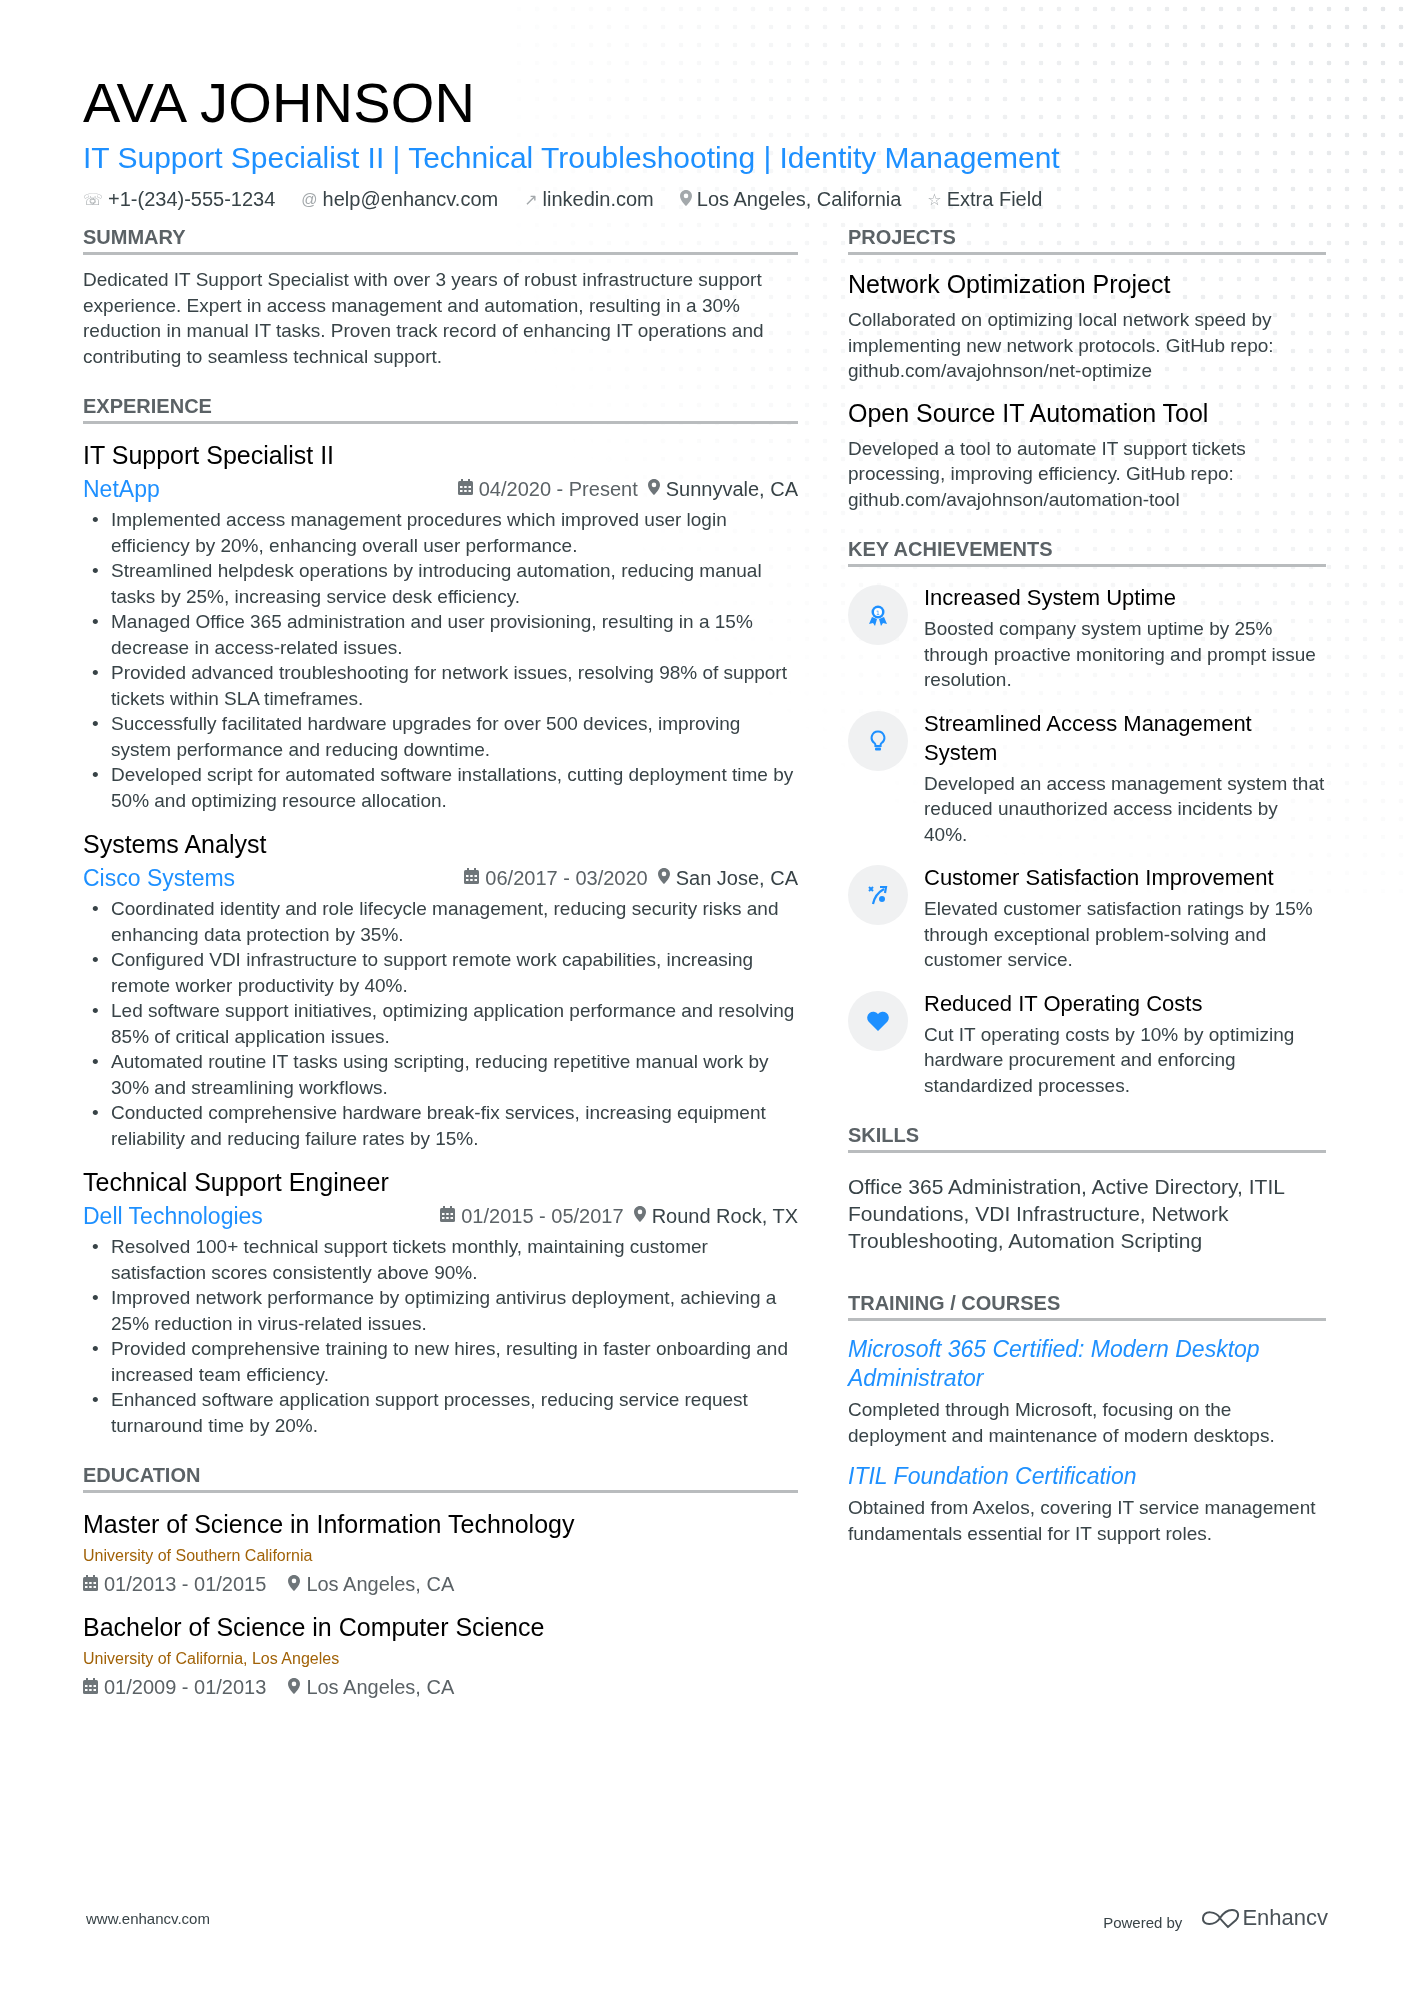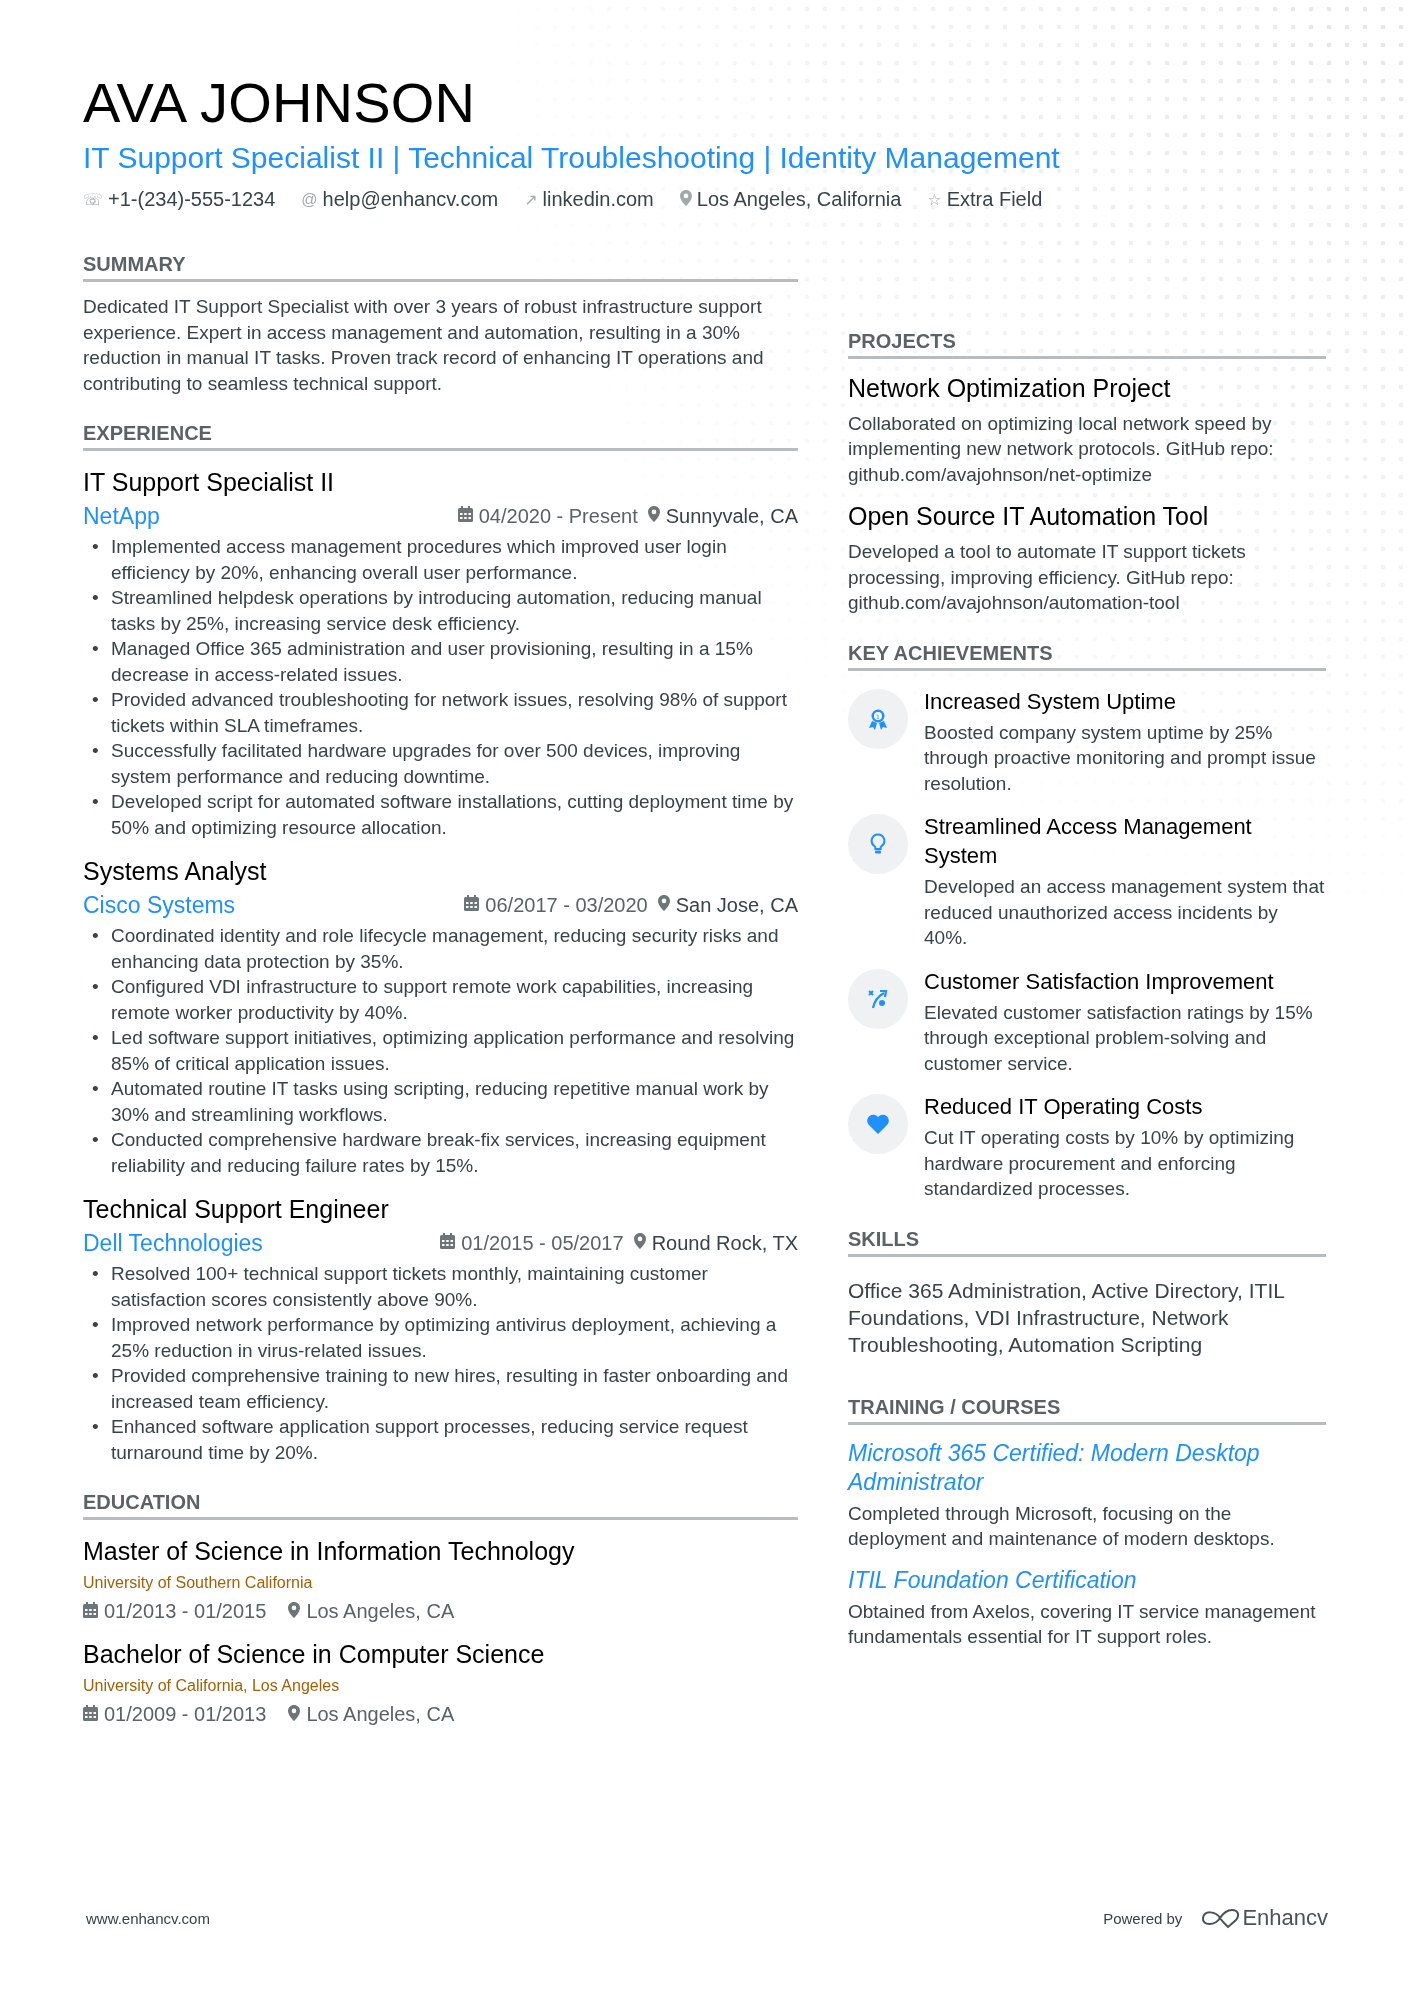--- a/index.html
+++ b/index.html
@@ -21,21 +21,21 @@
   .page { position: relative; z-index: 1; padding: 70px 0 0 83px; }
 
   
   .name { font-size: 56px; color: #000; font-weight: 400; line-height: 66px; letter-spacing: 0.2px; }
   .headline { font-size: 30px; color: #1e90ff; line-height: 40px; margin-top: 2px; }
   .contacts { display: flex; gap: 26px; margin-top: 10px; font-size: 20px; color: #384347; }
   .contact { display: flex; align-items: center; gap: 5px; }
   .contact .ic { color: #a3a8ab; font-size: 16px; }
 
   
-  .cols { display: flex; margin-top: 40px; align-items: center; }
+  .cols { display: flex; margin-top: 13px; }
   .left { width: 715px; }
   .right { width: 478px; margin-left: 50px; }
 
   .sec-title {
     font-size: 20px; color: #5b6266; text-transform: uppercase;
     border-bottom: 3px solid #b9bcbe; padding-bottom: 2px; line-height: 26px;
   }
   .para { font-size: 19px; line-height: 25.5px; color: #384347; }
 
   .summary-text { margin-top: 12px; }
@@ -75,21 +75,21 @@
   .ach-desc { margin-top: 4px; }
 
   .skills-text { margin-top: 20px; font-size: 21px; line-height: 27px; }
 
   .course { margin-top: 14px; }
   .course-title { font-size: 23px; color: #1e90ff; line-height: 29px; font-style: italic; }
   .course-desc { margin-top: 4px; }
 
   
   .footer { position: absolute; left: 86px; right: 82px; top: 1905px; display: flex; justify-content: space-between; align-items: center; font-size: 15px; color: #384347; }
-  .powered { display: flex; align-items: center; gap: 18px; }
+  .powered { display: flex; align-items: flex-end; gap: 18px; }
   .brand { display: flex; align-items: center; gap: 0; font-size: 22px; color: #4a5257; }
 </style>
 </head>
 <body>
 
 <div class="dots"></div>
 
 <div class="page">
 
   <header>

